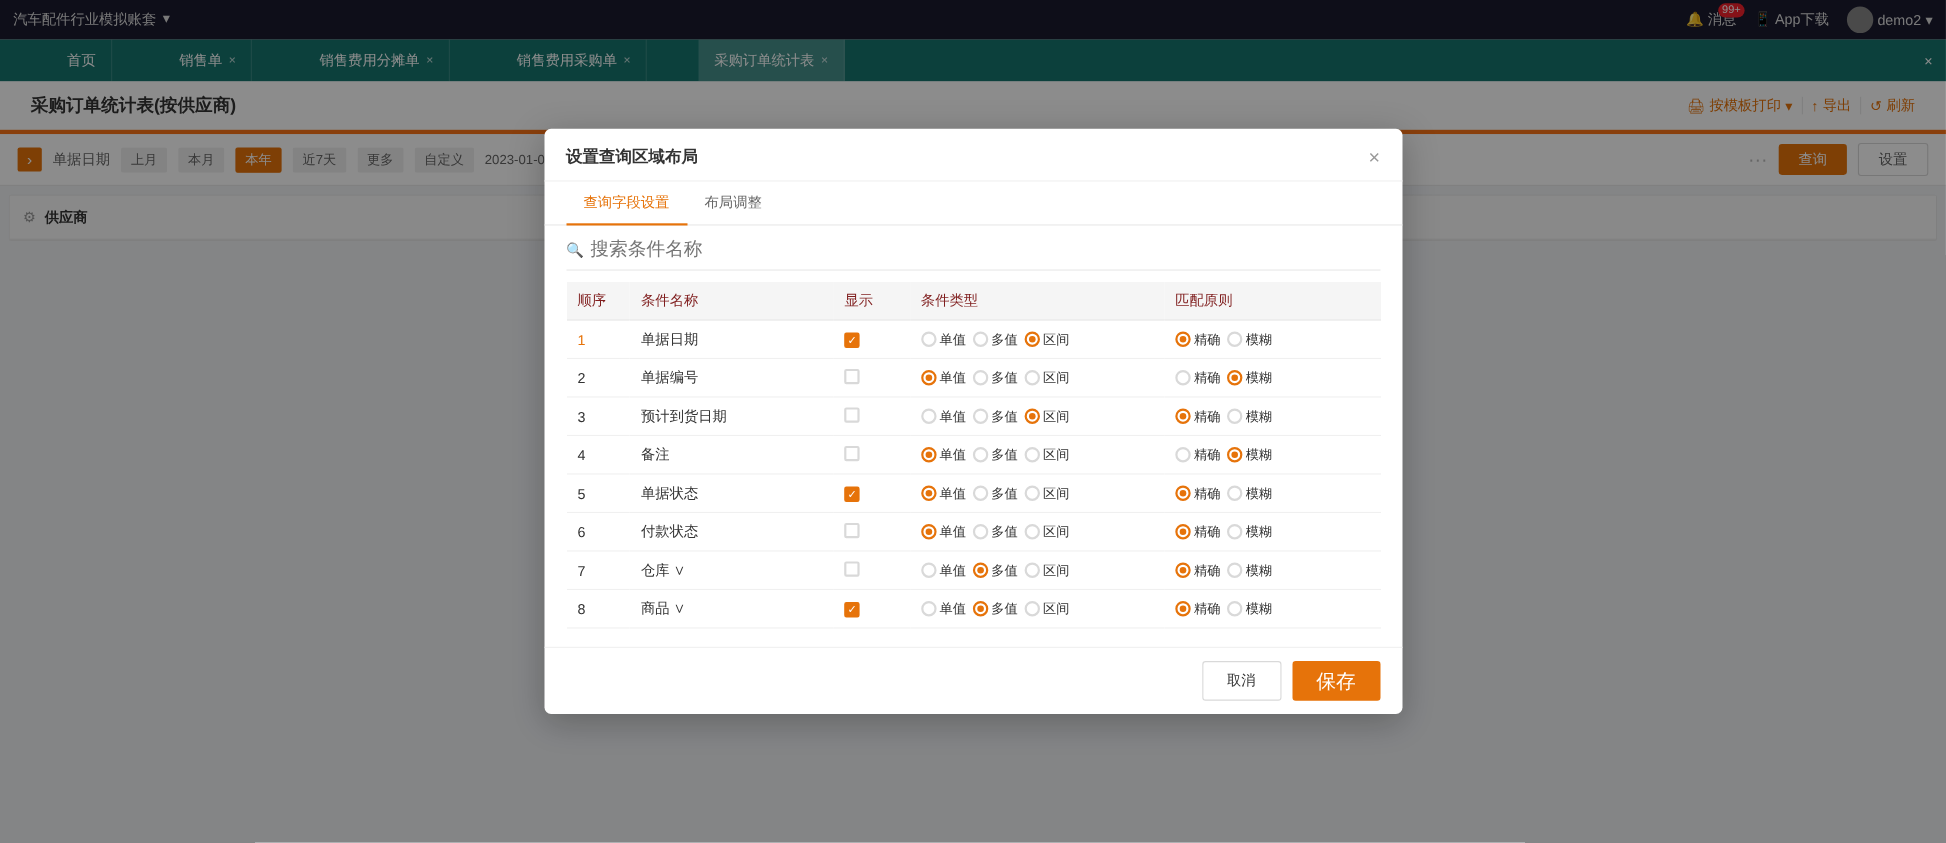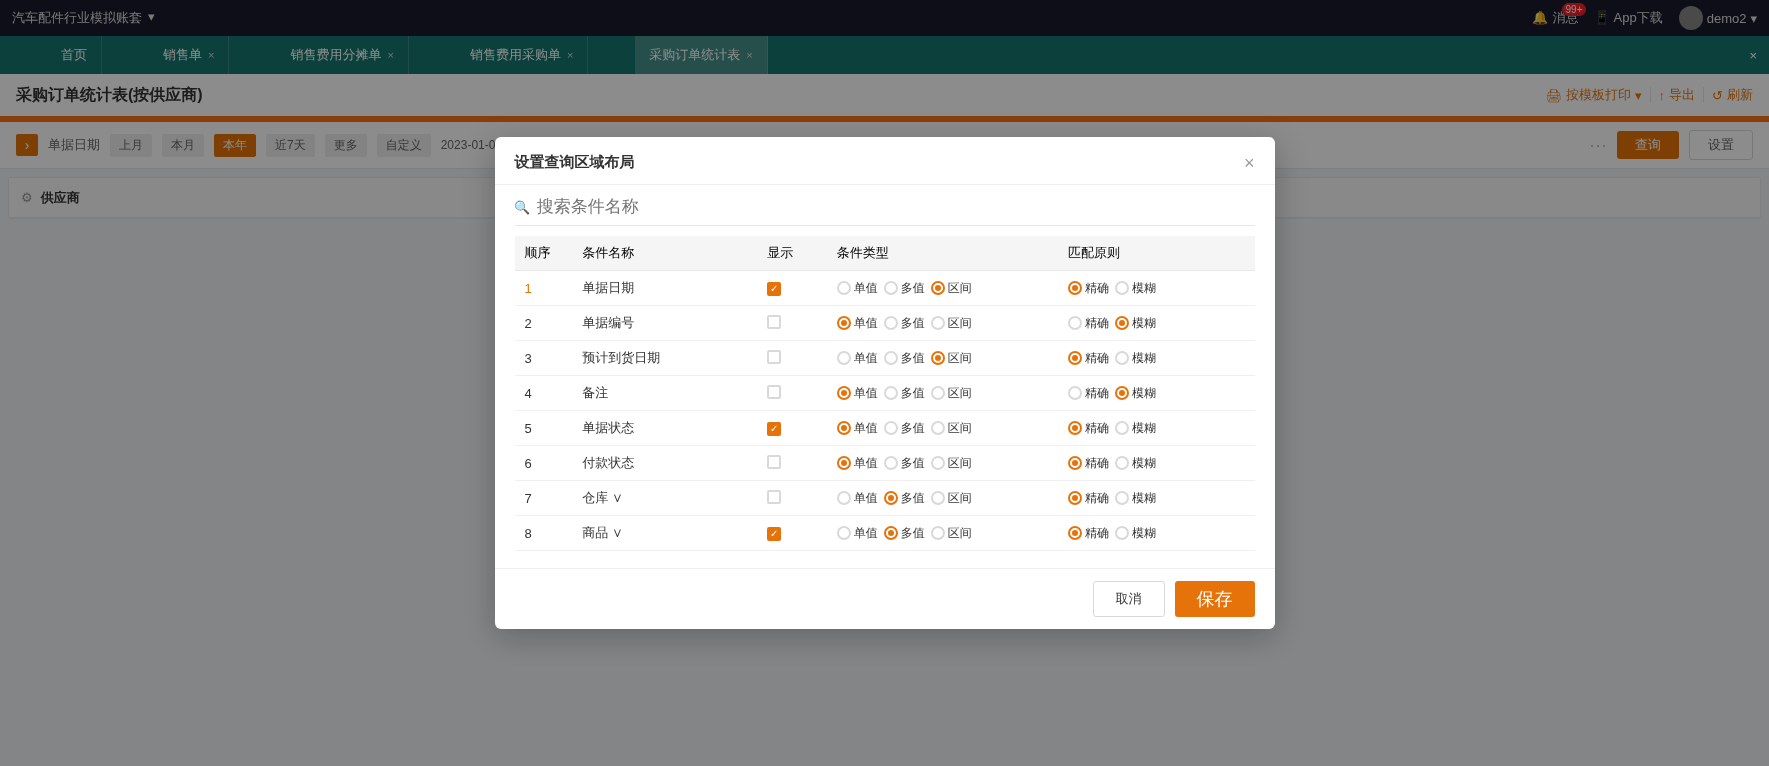--- a/index.html
+++ b/index.html
@@ -44,23 +44,23 @@
     .tab-item.active { background: rgba(255,255,255,0.2); }
     .tab-close { margin-left: 6px; font-size: 11px; opacity: 0.7; }
     .tab-close-right { margin-left: auto; padding: 0 12px; color: #fff; cursor: pointer; }
 
     
     .page-header {
       height: 48px;
       background: #fff;
       display: flex;
       align-items: center;
-      padding: 0 16px;
+      padding: 0 28px;
       justify-content: space-between;
-      border-bottom: 6px solid #f97316;
+      border-bottom: 4px solid #f97316;
     }
     .page-title { font-size: 16px; font-weight: bold; color: #333; }
     .header-actions { display: flex; align-items: center; gap: 8px; }
     .btn-print { display: flex; align-items: center; gap: 4px; font-size: 13px; color: #e6730a; cursor: pointer; }
     .btn-export { display: flex; align-items: center; gap: 4px; font-size: 13px; color: #e6730a; cursor: pointer; }
     .btn-refresh { display: flex; align-items: center; gap: 4px; font-size: 13px; color: #e6730a; cursor: pointer; }
 
     
     .filter-bar {
       background: #fff;
@@ -148,21 +148,21 @@
       border-bottom: 1px solid #e8e8e8;
       padding-bottom: 8px;
       margin-bottom: 10px;
     }
     .search-icon { color: #bbb; margin-right: 6px; }
     .search-input { border: none; outline: none; font-size: 17px; color: #333; flex: 1; background: transparent; }
 
     
     .data-table { width: 100%; border-collapse: collapse; }
     .data-table thead tr { background: #f5f5f5; }
-    .data-table th { padding: 8px 10px; font-size: 13px; color: #000000; font-weight: 500; text-align: left; border-bottom: 1px solid #e8e8e8; }
+    .data-table th { padding: 8px 10px; font-size: 13px; color: #7f1d1d; font-weight: 500; text-align: left; border-bottom: 1px solid #e8e8e8; }
     .data-table td { padding: 8px 10px; font-size: 13px; color: #333; border-bottom: 1px solid #f0f0f0; }
     .order-num { color: #e6730a; font-weight: 500; }
 
     .table-scroll { overflow-y: auto; max-height: 320px; }
     .table-scroll::-webkit-scrollbar { width: 6px; }
     .table-scroll::-webkit-scrollbar-thumb { background: #ddd; border-radius: 3px; }
 
     
     .radio-group { display: flex; align-items: center; gap: 6px; }
     .radio-opt { display: flex; align-items: center; gap: 3px; cursor: pointer; font-size: 12px; color: #333; }
@@ -295,20 +295,28 @@
 </div>
 
 <div class="overlay">
   <div class="dialog">
 
     <div class="dialog-header">
       <span class="dialog-title">设置查询区域布局</span>
       <span class="dialog-close">×</span>
     </div>
 
+    <div class="dialog-tabs">
+      <div class="dialog-tab active">
+        <span>查询字段设置</span>
+      </div>
+      <div class="dialog-tab">
+        <span>布局调整</span>
+      </div>
+    </div>
 
     <div class="dialog-body">
 
       <div class="search-box">
         <span class="search-icon">🔍</span>
         <input class="search-input" type="text" placeholder="搜索条件名称" style="">
       </div>
 
       <div class="table-scroll">
         <table class="data-table">

